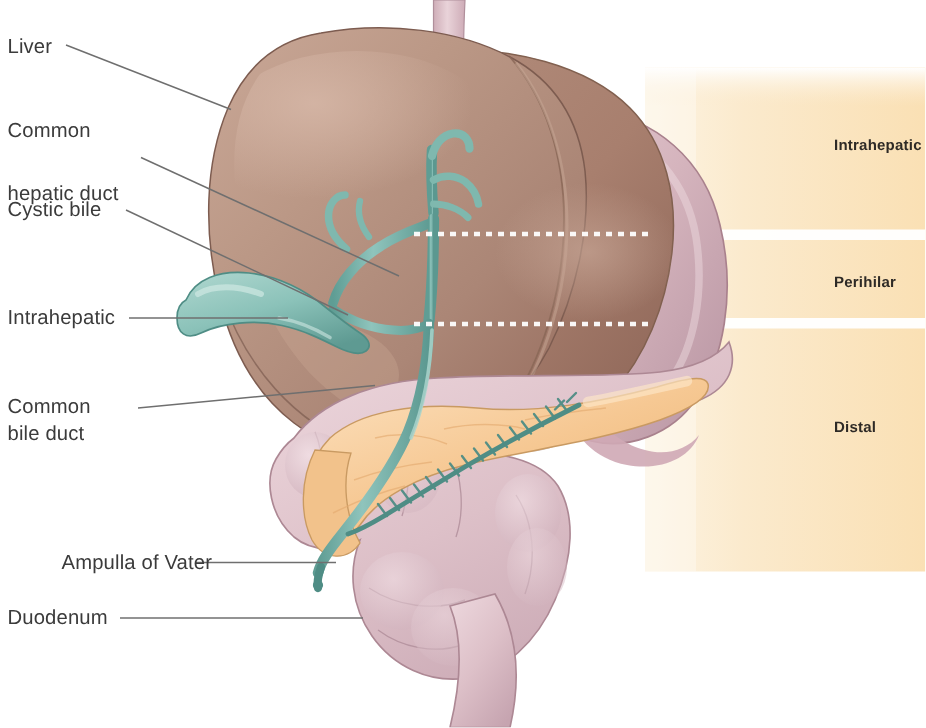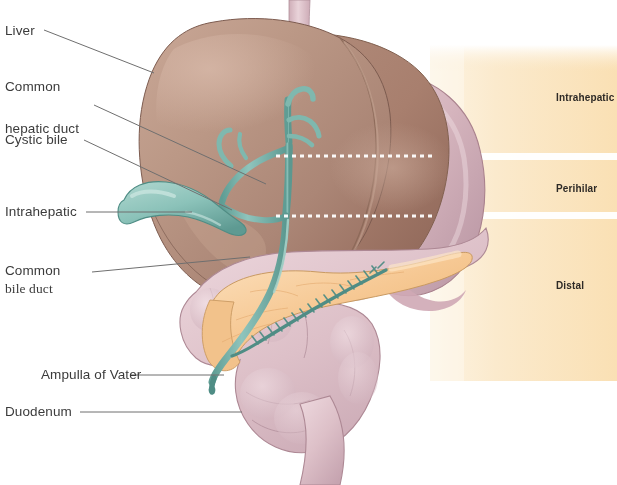--- a/index.html
+++ b/index.html
@@ -295,21 +295,21 @@
   <div class="lbl" style="left:5px;  top:22px;">Liver</div>
 
   <div class="lbl" style="left:5px;  top:78px;">Common</div>
   <div class="lbl" style="left:5px;  top:96px;margin-top:24px;">hepatic duct</div>
 
   <div class="lbl" style="left:5px;  top:131px;">Cystic bile</div>
 
   <div class="lbl" style="left:5px;  top:203px;">Intrahepatic</div>
 
   <div class="lbl" style="left:5px;  top:262px;">Common</div>
-  <div class="lbl" style="left:5px;  top:280px;font-family:Liberation Serif, serif;">bile duct</div>
+  <div class="lbl" style="left:5px;  top:280px;">bile duct</div>
 
   <div class="lbl" style="left:5px;  top:366px;margin-left:36px;">Ampulla of Vater</div>
 
   <div class="lbl" style="left:5px;  top:403px;">Duodenum</div>
 
   <div class="zone-lbl" style="left:508px; top:89px;">Intrahepatic</div>
 
   <div class="zone-lbl" style="left:508px; top:180px;">Perihilar</div>
 
   <div class="zone-lbl" style="left:508px; top:277px;text-align:right;">Distal</div>

